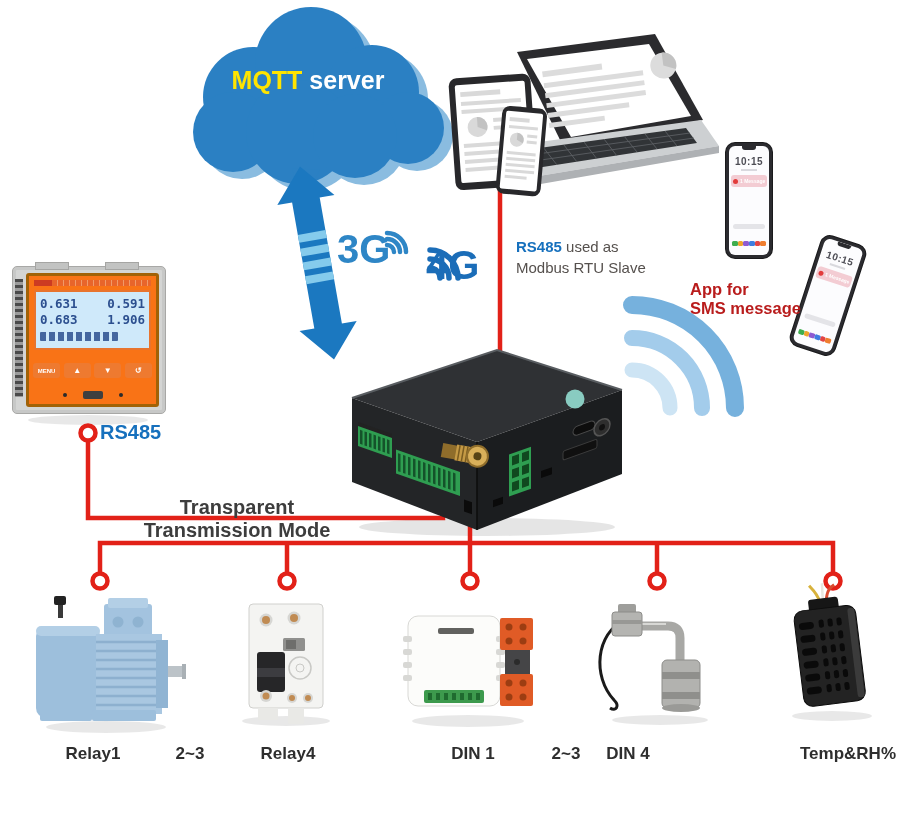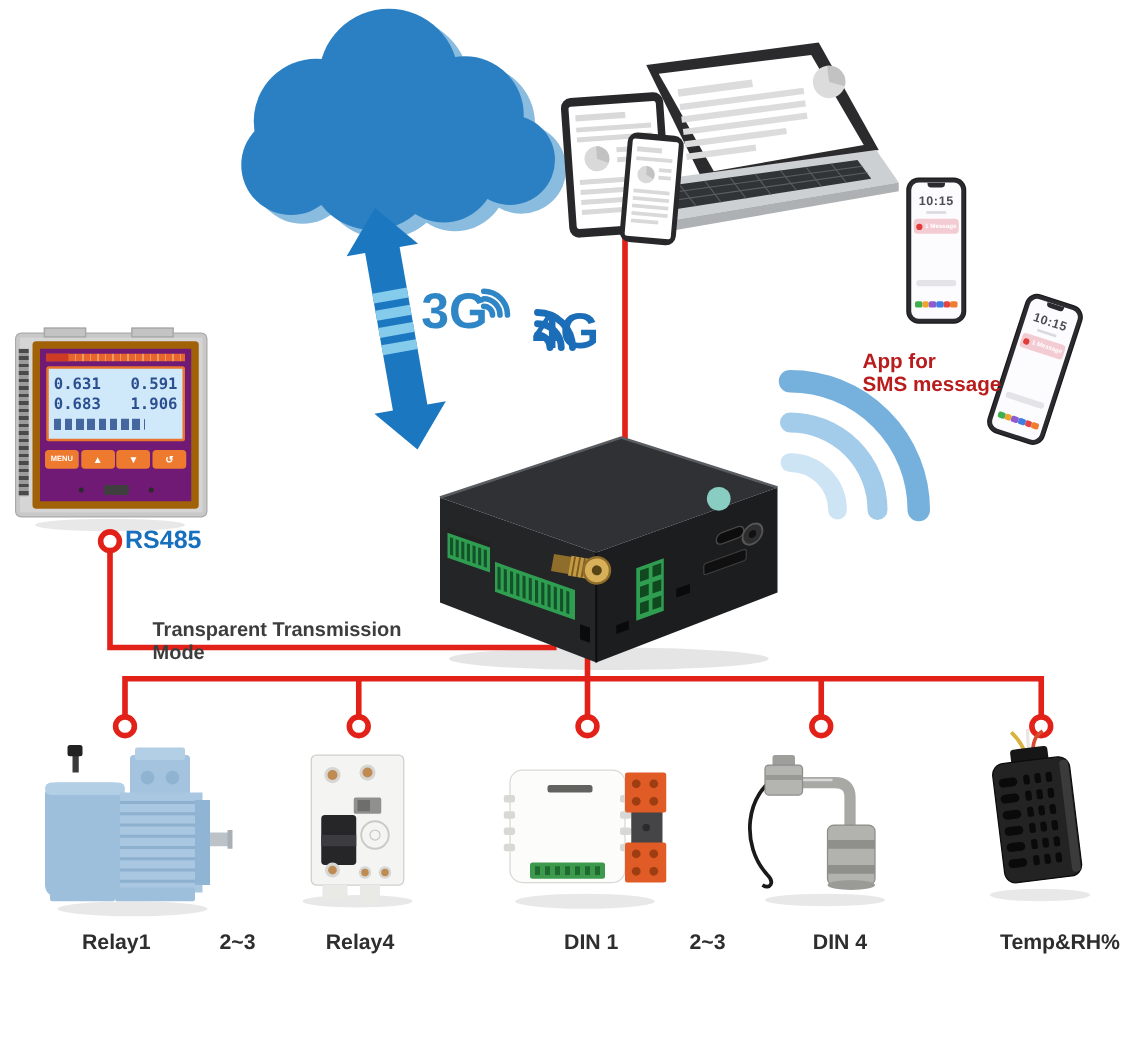--- a/index.html
+++ b/index.html
@@ -25,36 +25,36 @@
   .modbus-note .hl{color:#1670bd;font-weight:bold;}
 
   
   .app-label{left:690px;top:280px;width:136px;text-align:left;font-weight:bold;
     font-size:16.5px;line-height:19px;color:#b91c1c;}
 
   
   .meter-rs485{left:100px;top:421px;font-size:20px;font-weight:bold;color:#1670bd;}
 
   
-  .trans-label{left:122px;top:496px;width:230px;font-weight:bold;
-    font-size:16px;color:#3d3d3d;}
+  .trans-label{left:122px;top:496px;width:230px;text-align:center;font-weight:bold;
+    font-size:20px;color:#3d3d3d;}
 
   
   .dev-label{position:absolute;top:744px;transform:translateX(-50%);font-weight:bold;
     font-size:17px;color:#2e2e2e;white-space:nowrap;z-index:3;}
 
   
   #meter{position:absolute;left:12px;top:266px;width:152px;height:146px;z-index:2;
     background:#d4d5d4;border:1px solid #a8a8a6;border-radius:5px;
     box-shadow:inset 0 0 0 3px #c7c8c7;}
   .meter-comb{position:absolute;left:2px;top:12px;width:8px;height:118px;
     background:repeating-linear-gradient(180deg,#4a4a4a 0 3px,#9b9b9b 3px 6px);}
   .meter-tab{position:absolute;top:-5px;width:32px;height:6px;background:#c2c3c2;border:1px solid #a5a5a3;}
-  .meter-face{position:absolute;left:13px;top:6px;right:6px;bottom:6px;background:#701a75;
-    border:6px solid #a16207;border-radius:3px;}
+  .meter-face{position:absolute;left:13px;top:6px;right:6px;bottom:6px;background:#f97316;
+    border:3px solid #a16207;border-radius:3px;}
   .meter-strip{position:absolute;left:5px;right:5px;top:4px;height:6px;
     background:repeating-linear-gradient(90deg,#e8652b 0 5px,#f09a68 5px 6px);}
   .meter-strip::before{content:"";position:absolute;left:0;top:0;width:18px;height:100%;background:#cc3b22;}
   .meter-lcd{position:absolute;left:5px;right:5px;top:14px;height:60px;background:#cfe9fa;
     border:2px solid #e8742e;border-radius:2px;box-sizing:border-box;padding:4px 4px 0;
     font-family:"DejaVu Sans Mono",monospace;color:#2c4f8f;font-weight:bold;}
   .lcd-row{display:flex;justify-content:space-between;font-size:12.5px;line-height:16px;}
   .lcd-seg{margin-top:4px;height:9px;width:74%;border-radius:1px;opacity:.85;
     background:repeating-linear-gradient(90deg,#2c4f8f 0 6px,transparent 6px 9px);}
   .meter-btns{position:absolute;left:4px;right:4px;bottom:26px;display:flex;justify-content:space-between;}
@@ -436,25 +436,34 @@
           <rect x="831" y="671" width="5" height="8" rx="2"></rect>
       <rect x="840" y="671" width="5" height="8" rx="2"></rect>
           <rect x="822" y="684" width="5" height="8" rx="2"></rect>
       <rect x="831" y="684" width="5" height="8" rx="2"></rect>
           <rect x="840" y="684" width="5" height="8" rx="2"></rect>
     </g>
   </g>
 </svg>
 
 <div class="txt cloud-text">
+  <div>
+    <span class="hl">MQTT</span><span> server</span>
+  </div>
 </div>
 
 <div class="txt g3">3G</div>
 <div class="txt g4">4G</div>
 
+<div class="txt modbus-note">
+  <div>
+    <span class="hl">RS485</span><span> used as</span>
+  </div>
+  <div>Modbus RTU Slave</div>
+</div>
 
 <div class="txt app-label">
   <div>App for</div>
   <div>SMS message</div>
 </div>
 
 <div class="txt meter-rs485">RS485</div>
 
 <div class="txt trans-label">Transparent Transmission Mode</div>
 
@@ -529,16 +538,16 @@
       <div class="papp a6"></div>
     </div>
   </div>
 </div>
 
 <div class="dev-label" style="left:93px;">Relay1</div>
 <div class="dev-label" style="left:190px;">2~3</div>
 <div class="dev-label" style="left:288px;">Relay4</div>
 <div class="dev-label" style="left:473px;">DIN 1</div>
 <div class="dev-label" style="left:566px;">2~3</div>
-<div class="dev-label" style="left:672px;">DIN 4</div>
+<div class="dev-label" style="left:628px;">DIN 4</div>
 <div class="dev-label" style="left:848px;">Temp&amp;RH%</div>
 
 </div>
 
 </body></html>

